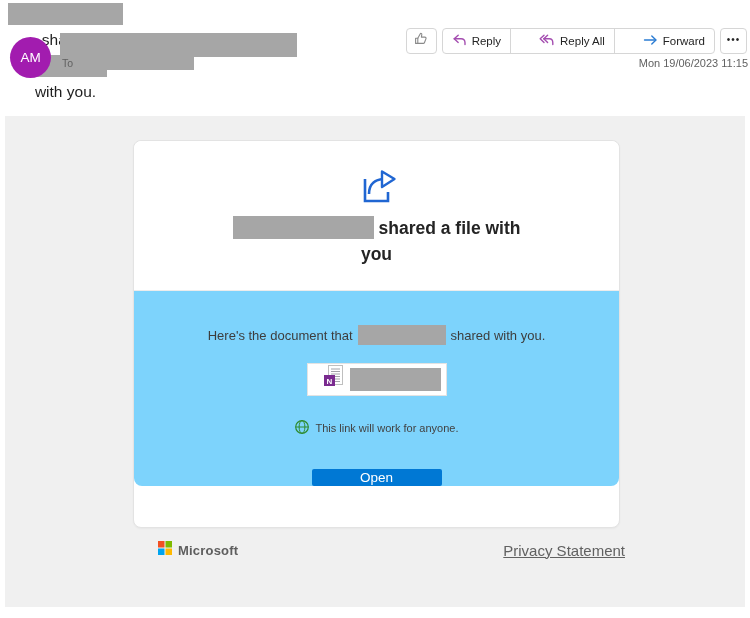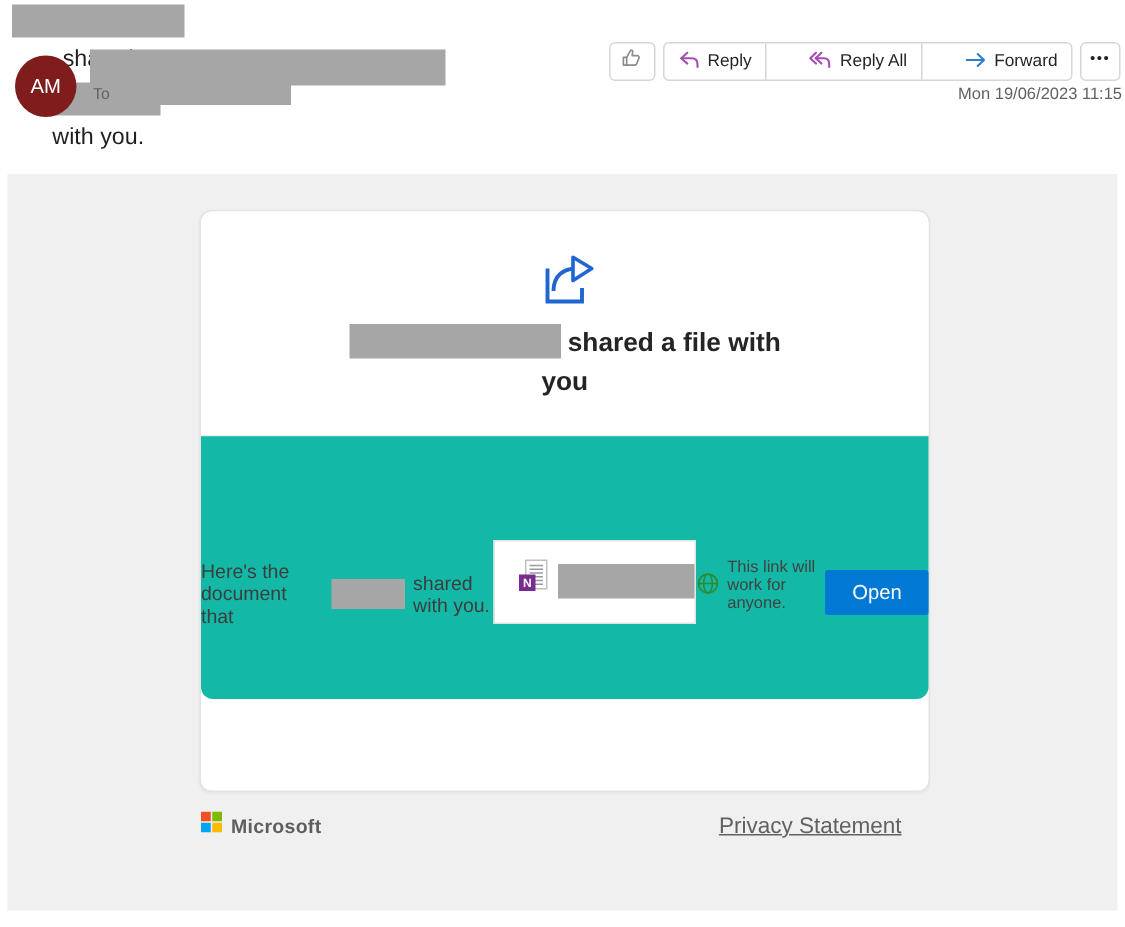--- a/index.html
+++ b/index.html
@@ -10,21 +10,21 @@
   }
   .redact { background:#a6a6a6; display:inline-block; }
 
   
   .subject-row { position:absolute; left:8px; top:3px; display:flex; align-items:center; gap:6px;
                  font-size:15.5px; color:#1f1f1f;flex-direction:column; }
   .subject-redact-1 { width:115px; height:22px; }
   .subject-redact-2 { width:83px; height:22px; }
 
   .avatar { position:absolute; left:10px; top:37px; width:41px; height:41px; border-radius:50%;
-            background:#7f1d1d; color:#fff; font-size:13.5px; display:flex; align-items:center;
+            background:#a21caf; color:#fff; font-size:13.5px; display:flex; align-items:center;
             justify-content:center; }
   .sender-redact { position:absolute; left:60px; top:33px; width:237px; height:24px; }
   .to-row { position:absolute; left:62px; top:56px; display:flex; align-items:flex-start; gap:5px; }
   .to-label { font-size:10.5px; color:#616161; padding-top:1px; }
   .recipient-redact { width:116px; height:14px; }
 
   .actions { position:absolute; top:28px; right:3px; display:flex; align-items:stretch; gap:5px; }
   .icon-btn { background:#fff; border:1px solid #d6d6d6; border-radius:4px; height:26px;
               display:flex; align-items:center; justify-content:center; cursor:pointer; }
   .like-btn { width:31px; }
@@ -42,37 +42,37 @@
   
   .card { position:absolute; left:133px; top:140px; width:487px; height:388px; background:#fff;
           border:1px solid #e3e3e3; border-radius:8px; box-shadow:0 1px 2px rgba(0,0,0,0.04); }
   .card-top { height:149px; display:flex; flex-direction:column; align-items:center;
               border-radius:8px 8px 0 0; background:#fff; }
   .share-icon-wrap { margin-top:23px; line-height:0; }
   .card-heading { margin-top:7px; width:322px; text-align:center; font-size:17.5px; font-weight:700;
                   color:#242424; line-height:26px; }
   .heading-redact { width:141px; height:23px; vertical-align:-5px; margin-right:5px; }
 
-  .card-bottom { height:176px; background:#14b8a6; border-top:1px solid #ececec;
-                 border-radius:0 0 8px 8px; display:flex; flex-direction:row; align-items:center; }
+  .card-bottom { height:196px; background:#7dd3fc; border-top:1px solid #ececec;
+                 border-radius:0 0 8px 8px; display:flex; flex-direction:column; align-items:center; }
   .body-line { margin-top:34px; display:flex; align-items:center; gap:5px; font-size:13px; color:#3d3d3d; }
   .body-redact { width:88px; height:20px; }
 
   .file-tile { margin-top:18px; width:140px; height:56px; background:#fff; border:1px solid #e3e3e3;
                display:flex; align-items:center; padding-left:15px; gap:6px; cursor:pointer; }
   .file-redact { width:91px; height:23px; }
 
   .link-note { margin-top:23px; display:flex; align-items:center; gap:5px; font-size:11px; color:#424242; }
 
   .open-btn { margin-top:32px; width:130px; height:30px; background:#0078d4; color:#fff;
               font-size:13.5px; border:none; border-radius:2px; cursor:pointer;
               font-family:"Liberation Sans", sans-serif; }
 
   
-  .card-footer { position:absolute; left:124px; top:541px; width:487px; display:flex;
+  .card-footer { position:absolute; left:148px; top:541px; width:487px; display:flex;
                  justify-content:space-between; align-items:center; padding:0 10px; }
   .brand { display:flex; align-items:center; gap:6px; }
   .brand-text { font-size:13px; font-weight:600; color:#5e5e5e; letter-spacing:0.2px; }
   .privacy-link { font-size:15px; color:#616161; text-decoration:underline; cursor:pointer; }
 </style>
 </head>
 <body>
 
 <div class="page">
 

